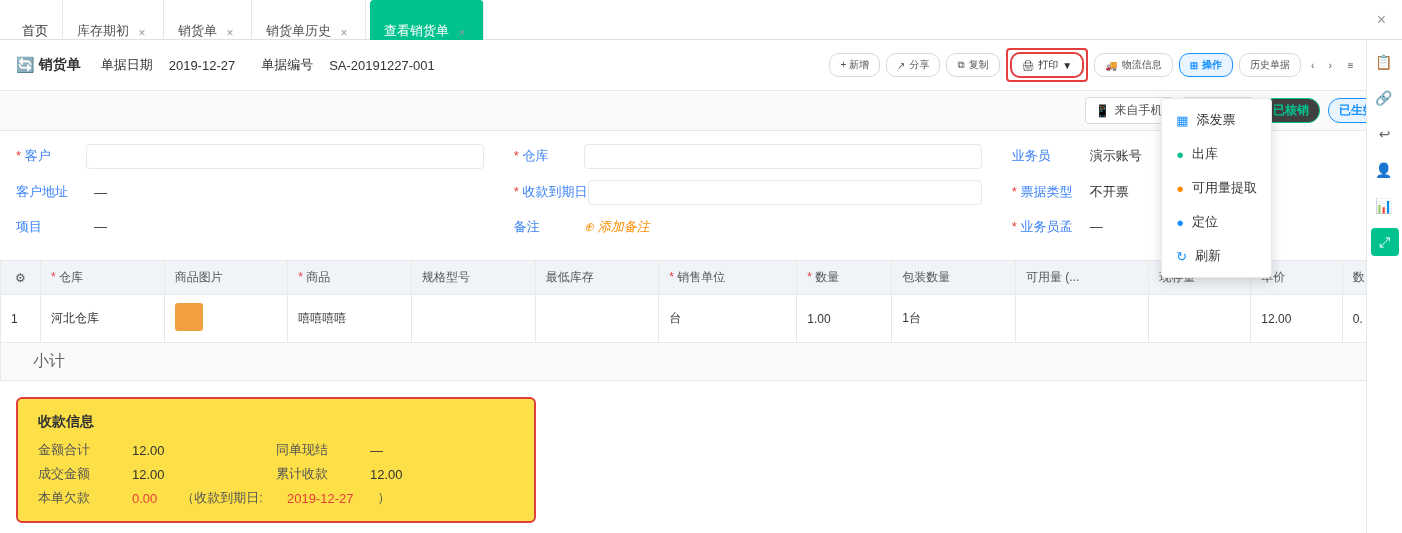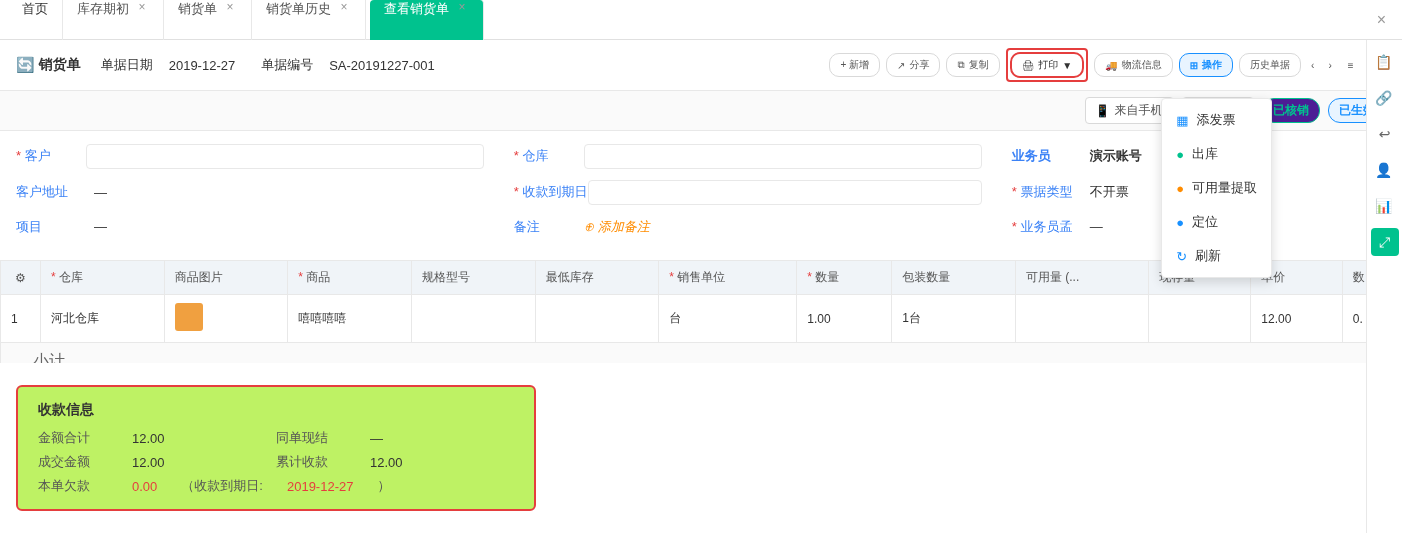--- a/index.html
+++ b/index.html
@@ -5,21 +5,21 @@
     * { box-sizing: border-box; margin: 0; padding: 0; }
     body { font-family: 'Microsoft YaHei', Arial, sans-serif; font-size: 13px; background: #f0f2f5; color: #333; overflow: hidden; }
 
     
     .tab-bar {
       display: flex; align-items: center; background: #fff;
       border-bottom: 1px solid #e0e0e0; padding: 0 8px; height: 40px;
       position: relative;
     }
     .tab-item {
-      display: flex; align-items: flex-start; padding: 0 14px; height: 40px;
+      display: flex; align-items: flex-end; padding: 0 14px; height: 40px;
       cursor: pointer; font-size: 13px; color: #555; white-space: nowrap;
       border-right: 1px solid #e8e8e8;
     }
     .tab-item.home { color: #333; font-weight: 500; }
     .tab-item .tab-close {
       margin-left: 6px; color: #999; font-size: 12px; cursor: pointer;
       width: 14px; height: 14px; display: inline-flex; align-items: center; justify-content: center;
     }
     .tab-item.active-green {
       background: #00c28e; color: #fff; border-radius: 4px 4px 0 0;
@@ -71,21 +71,21 @@
       gap: 8px;
     }
     .stool-btn {
       display: flex; align-items: center; gap: 4px; padding: 4px 10px;
       border: 1px solid #d9d9d9; border-radius: 4px; background: #fff;
       cursor: pointer; font-size: 12px; color: #555;
     }
     .status-badge {
       padding: 3px 10px; border-radius: 12px; font-size: 12px; font-weight: 600;
     }
-    .badge-green { background: #4c1d95; color: #00c28e; border: 1px solid #00c28e; text-align: right; }
+    .badge-green { background: #404040; color: #00c28e; border: 1px solid #00c28e; text-align: right; }
     .badge-blue { background: #e8f4ff; color: #1890ff; border: 1px solid #1890ff; }
 
     
     .form-section {
       padding: 12px 16px; background: #fff; flex-shrink: 0;
     }
     .form-row {
       display: flex; align-items: center; margin-bottom: 10px; gap: 0;
     }
     .form-group {
@@ -119,21 +119,21 @@
     .data-table tr.subtotal td { background: #fafafa; }
     .data-table .settings-col { text-align: center; width: 40px; }
     .img-placeholder {
       width: 28px; height: 28px; background: #f0a040;
       display: inline-block; border-radius: 3px;
     }
 
     
     .payment-box {
       border: 2px solid #e53e3e; border-radius: 6px; padding: 14px 20px;
-      margin: 22px 16px; background: #bef264; max-width: 520px;
+      margin: 10px 16px; background: #fde047; max-width: 520px;
     }
     .payment-title { font-size: 14px; font-weight: 700; color: #333; margin-bottom: 10px; }
     .payment-grid {
       display: grid; grid-template-columns: 1fr 1fr; gap: 6px 0;
     }
     .payment-row { display: flex; align-items: center; gap: 24px; font-size: 13px; }
     .payment-label { color: #555; min-width: 70px; }
     .payment-val { color: #333; font-weight: 500; }
     .payment-val.red { color: #e53e3e; }
 
@@ -263,21 +263,21 @@
   <div class="form-section">
     <div class="form-row">
       <div class="form-group">
         <span class="form-label required">客户</span>
         <input class="form-value" readonly="" style="border: 1px solid rgb(232, 232, 232); cursor: default;">
       </div>
       <div class="form-group" style="margin-left:30px;">
         <span class="form-label required">仓库</span>
         <input class="form-value" readonly="" style="border: 1px solid rgb(232, 232, 232); cursor: default;">
       </div>
-      <div class="form-group" style="margin-left:30px; flex: 0.8; font-weight: bold;">
+      <div class="form-group" style="margin-left:30px; flex: 0.8;">
         <span class="form-label">业务员</span>
         <span class="form-value-plain">演示账号</span>
       </div>
     </div>
     <div class="form-row">
       <div class="form-group">
         <span class="form-label">客户地址</span>
         <span class="form-value-plain">—</span>
       </div>
       <div class="form-group" style="margin-left:30px;">

